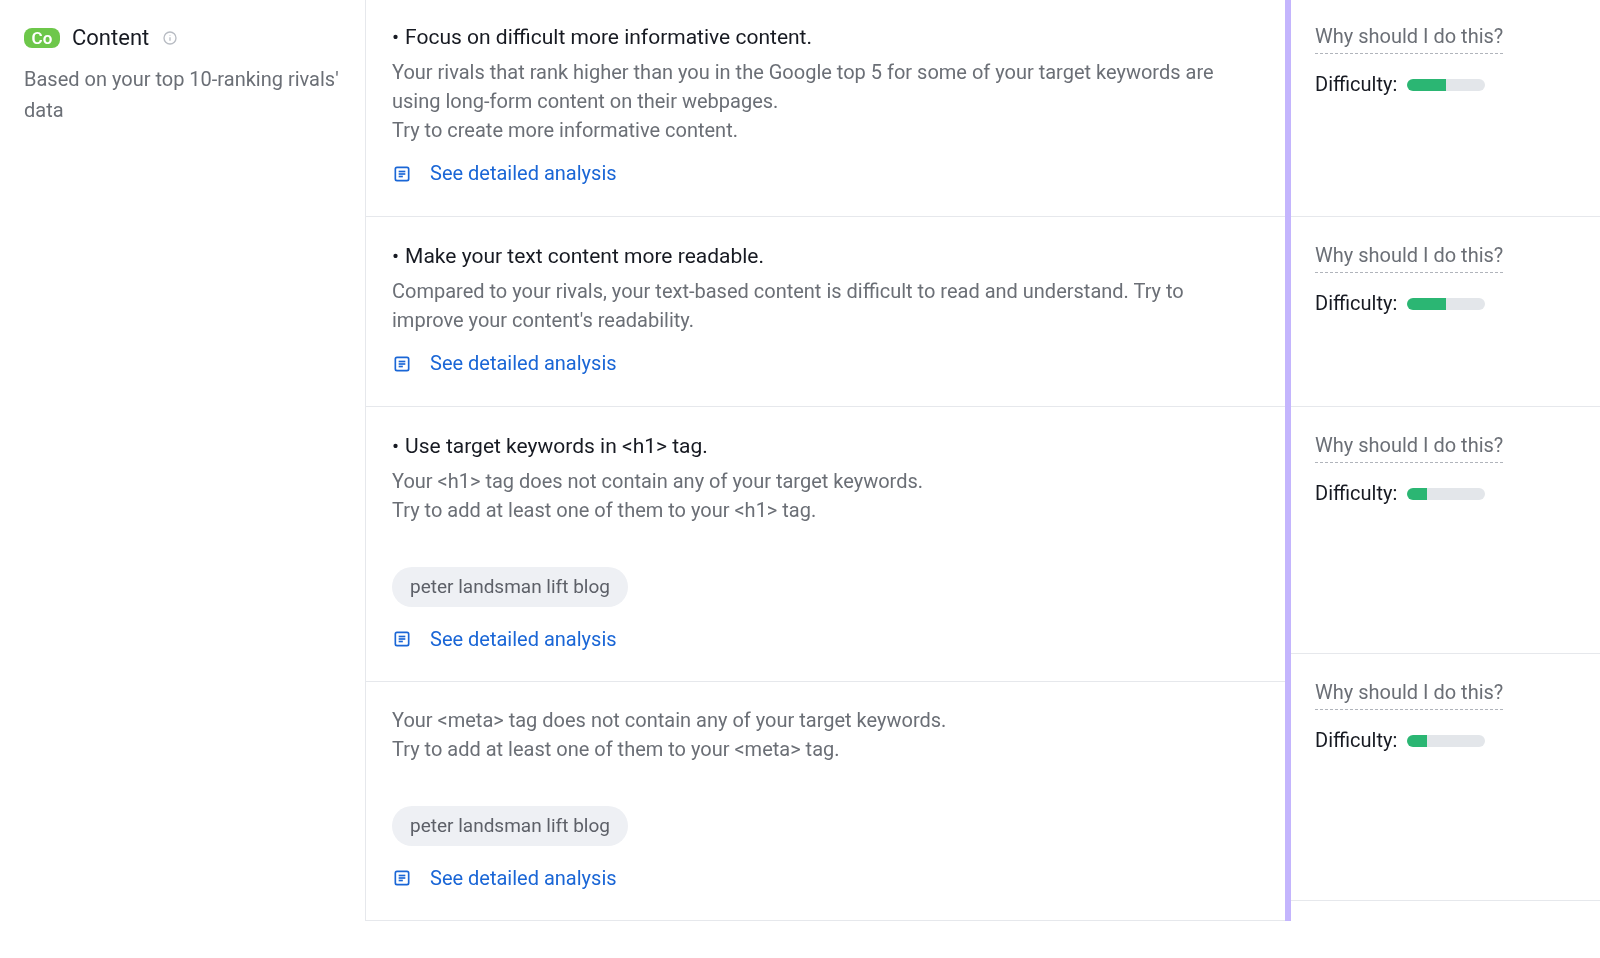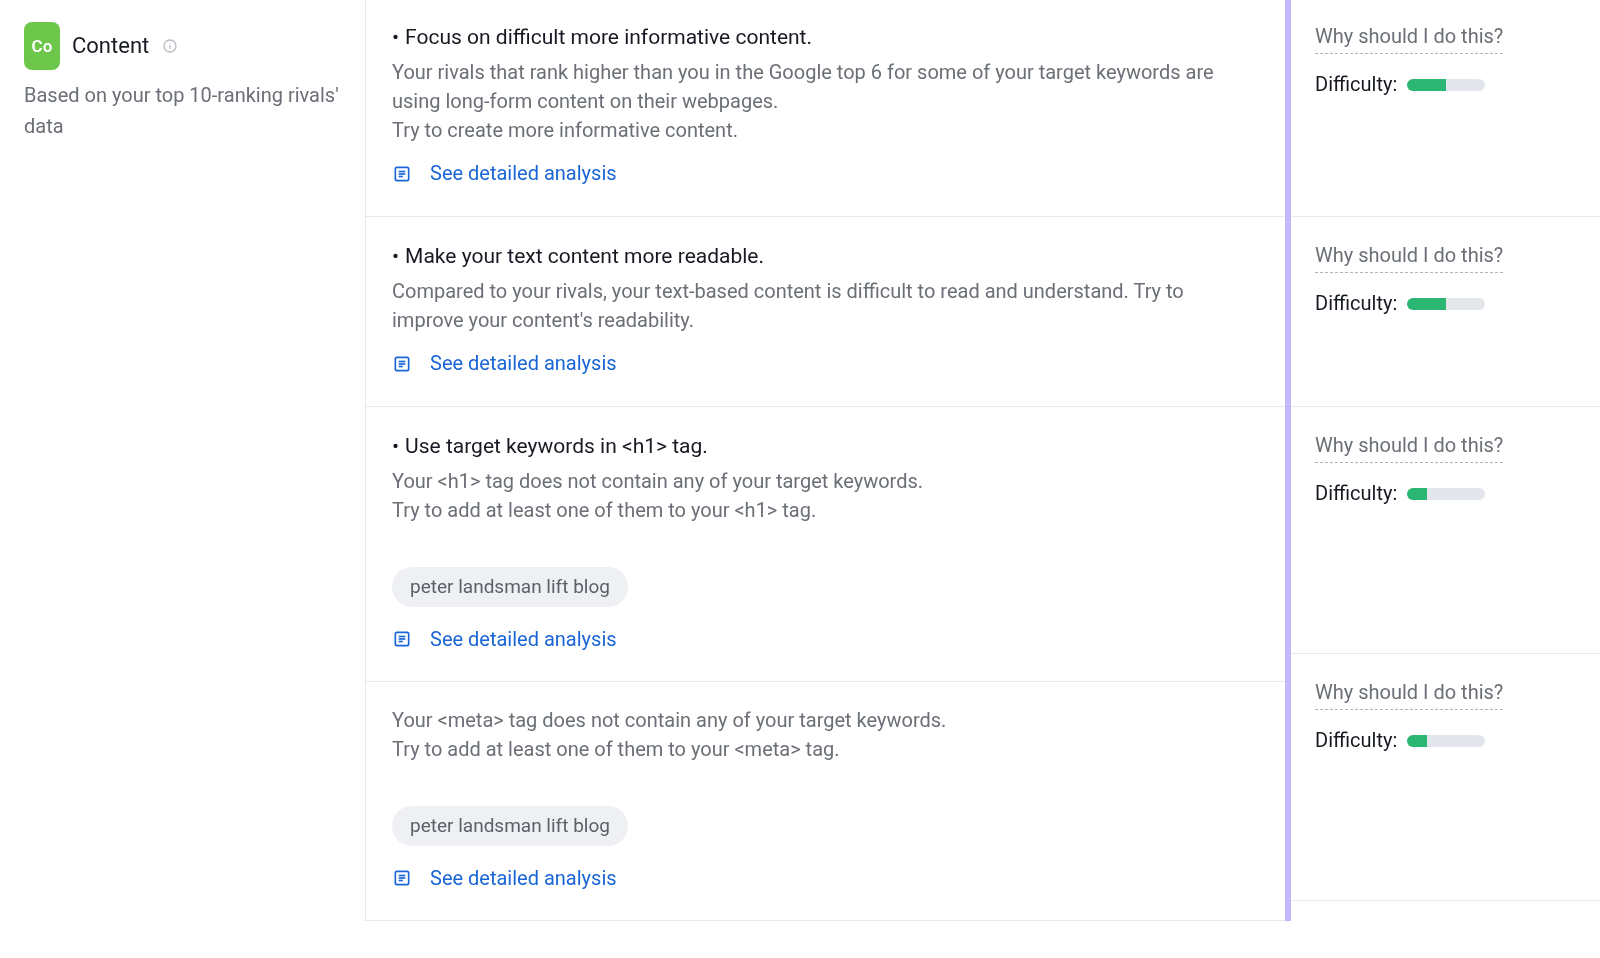--- a/index.html
+++ b/index.html
@@ -20,21 +20,21 @@
     padding: 22px 24px 20px 24px;
   }
   .cat-header {
     display: flex;
     align-items: center;
     gap: 12px;
     margin-bottom: 10px;
   }
   .cat-badge {
     width: 36px;
-    height: 48px;
+    height: 20px;
     border-radius: 8px;
     background: #6dc74a;
     color: #fff;
     font-weight: 600;
     font-size: 17px;
     display: flex;
     align-items: center;
     justify-content: center;
     letter-spacing: 0.2px;
   }
@@ -160,21 +160,21 @@
             <circle cx="12" cy="12" r="9"></circle>
             <line x1="12" y1="11" x2="12" y2="16"></line>
             <circle cx="12" cy="8" r="0.8" fill="currentColor" stroke="none"></circle>
           </svg>
       </span>
     </div>
     <div class="cat-sub">Based on your top 10-ranking rivals' data</div>
   </div>
 
   <div class="mid-col" id="mid">
-      <div class="rec"><div class="rec-title"><span class="bullet">•</span><span>Focus on difficult more informative content.</span></div><div class="rec-desc">Your rivals that rank higher than you in the Google top 6 for some of your target keywords are using long-form content on their webpages.
+      <div class="rec"><div class="rec-title"><span class="bullet">•</span><span>Focus on difficult more informative content.</span></div><div class="rec-desc">Your rivals that rank higher than you in the Google top 5 for some of your target keywords are using long-form content on their webpages.
 Try to create more informative content.</div><a class="detail-link">
           <svg class="doc-icon" viewBox="0 0 24 24" fill="none" stroke="#1a66d6" stroke-width="2">
             <rect x="4" y="4" width="16" height="16" rx="2"></rect>
             <line x1="8" y1="9" x2="16" y2="9"></line>
             <line x1="8" y1="12" x2="16" y2="12"></line>
             <line x1="8" y1="15" x2="13" y2="15"></line>
           </svg>
           <span>See detailed analysis</span>
         </a></div>
       <div class="rec"><div class="rec-title"><span class="bullet">•</span><span>Make your text content more readable.</span></div><div class="rec-desc">Compared to your rivals, your text-based content is difficult to read and understand. Try to improve your content's readability.</div><a class="detail-link">

